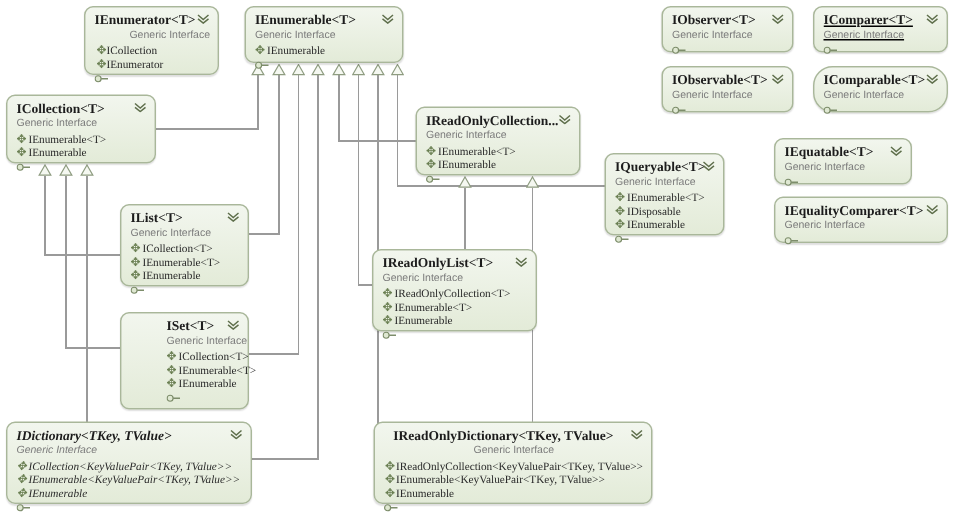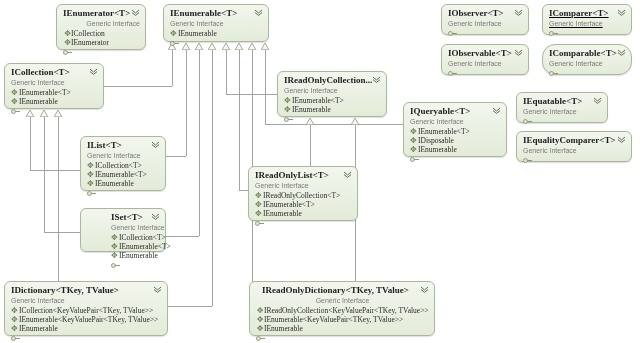--- a/index.html
+++ b/index.html
@@ -313,21 +313,21 @@
         </svg>
     </div>
     <div class="chevron">
       <svg width="9" height="7" viewBox="0 0 9 7">
           <path d="M1 1 L4.5 4 L8 1" stroke="#5f6f4c" stroke-width="1" fill="none"></path>
           <path d="M1 3.6 L4.5 6.4 L8 3.6" stroke="#5f6f4c" stroke-width="1" fill="none"></path>
         </svg>
     </div>
   </div>
 
-  <div class="node" style="left:403px; top:102px; width:104px; height:55px;">
+  <div class="node" style="left:403px; top:102px; width:80px; height:55px;">
     <div class="node-title">IQueryable&lt;T&gt;</div>
     <div class="node-stereo">Generic Interface</div>
     <div class="members">
       <div class="member">
           <span class="member-mark">✥</span>
           <span>IEnumerable&lt;T&gt;</span>
         </div>
       <div class="member">
           <span class="member-mark">✥</span>
           <span>IDisposable</span>
@@ -423,21 +423,21 @@
         </svg>
     </div>
     <div class="chevron">
       <svg width="9" height="7" viewBox="0 0 9 7">
           <path d="M1 1 L4.5 4 L8 1" stroke="#5f6f4c" stroke-width="1" fill="none"></path>
           <path d="M1 3.6 L4.5 6.4 L8 3.6" stroke="#5f6f4c" stroke-width="1" fill="none"></path>
         </svg>
     </div>
   </div>
 
-  <div class="node" style="left:80px; top:208px; width:86px; height:44px;padding-left:30px;">
+  <div class="node" style="left:80px; top:208px; width:86px; height:65px;padding-left:30px;">
     <div class="node-title">ISet&lt;T&gt;</div>
     <div class="node-stereo">Generic Interface</div>
     <div class="members">
       <div class="member">
           <span class="member-mark">✥</span>
           <span>ICollection&lt;T&gt;</span>
         </div>
       <div class="member">
           <span class="member-mark">✥</span>
           <span>IEnumerable&lt;T&gt;</span>
@@ -454,21 +454,21 @@
         </svg>
     </div>
     <div class="chevron">
       <svg width="9" height="7" viewBox="0 0 9 7">
           <path d="M1 1 L4.5 4 L8 1" stroke="#5f6f4c" stroke-width="1" fill="none"></path>
           <path d="M1 3.6 L4.5 6.4 L8 3.6" stroke="#5f6f4c" stroke-width="1" fill="none"></path>
         </svg>
     </div>
   </div>
 
-  <div class="node" style="left:4px; top:281px; width:164px; height:55px;">
+  <div class="node" style="left:4px; top:281px; width:164px; height:55px;font-style:italic;">
     <div class="node-title">IDictionary&lt;TKey, TValue&gt;</div>
     <div class="node-stereo">Generic Interface</div>
     <div class="members">
       <div class="member">
           <span class="member-mark">✥</span>
           <span>ICollection&lt;KeyValuePair&lt;TKey, TValue&gt;&gt;</span>
         </div>
       <div class="member">
           <span class="member-mark">✥</span>
           <span>IEnumerable&lt;KeyValuePair&lt;TKey, TValue&gt;&gt;</span>

